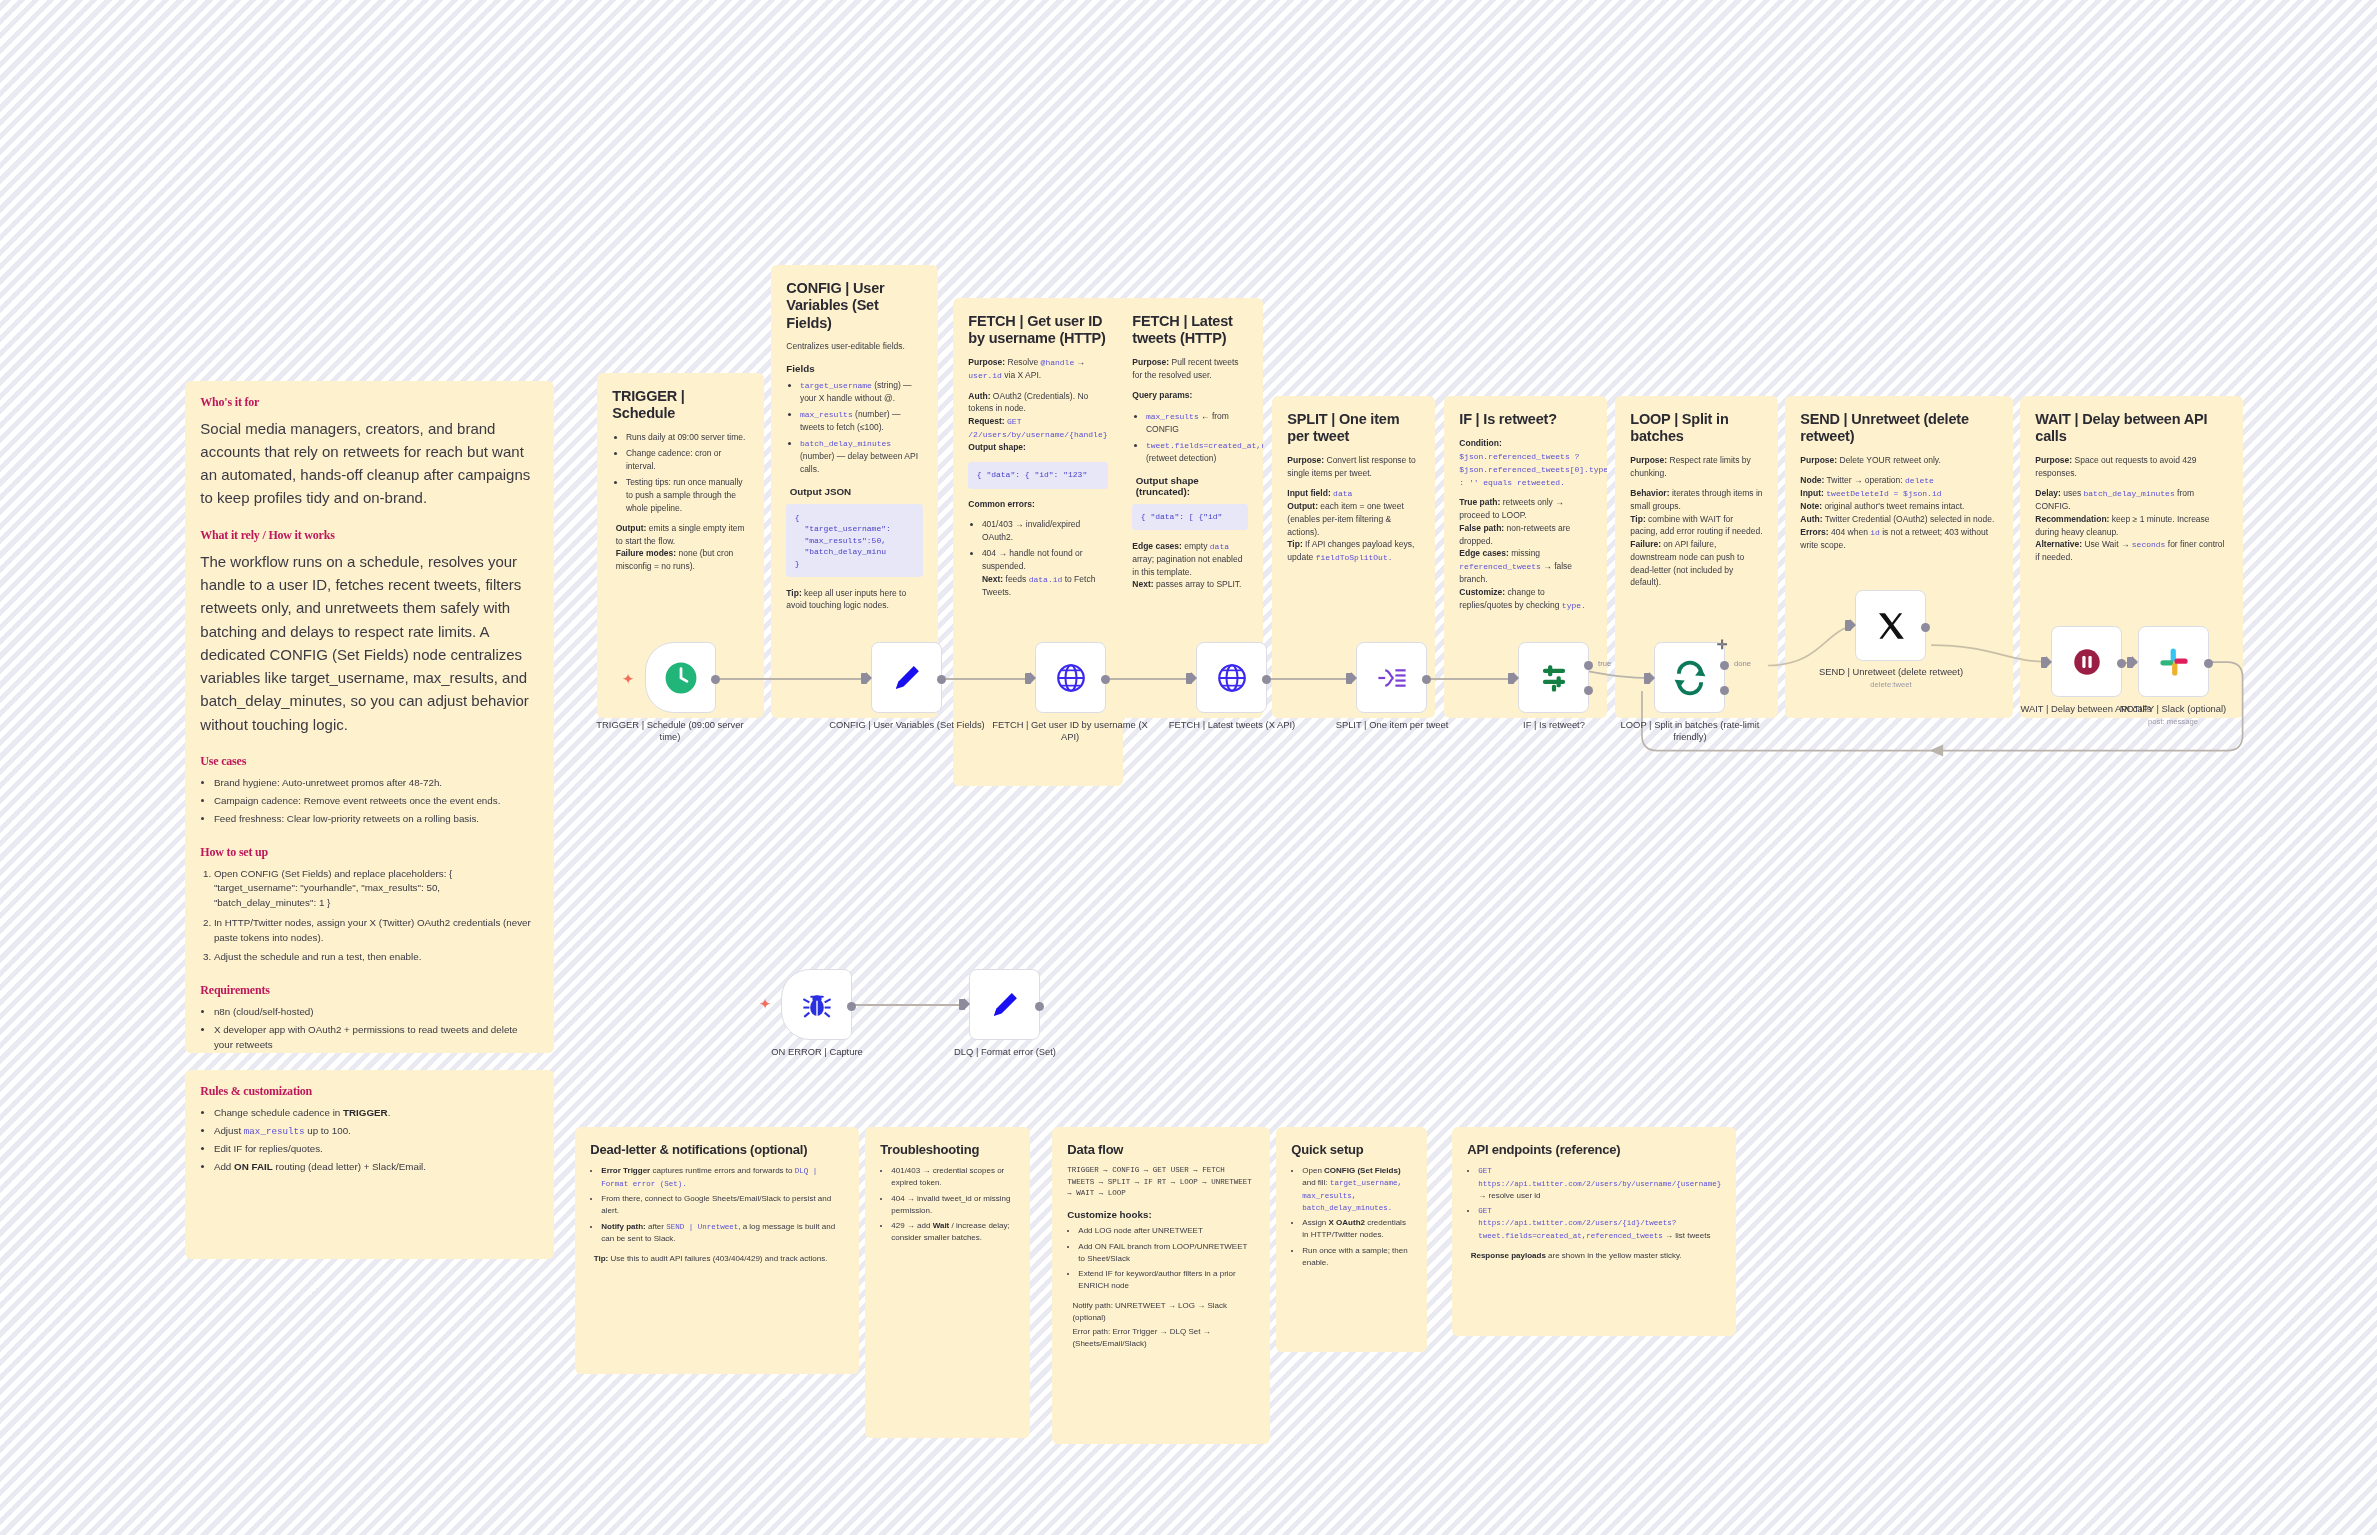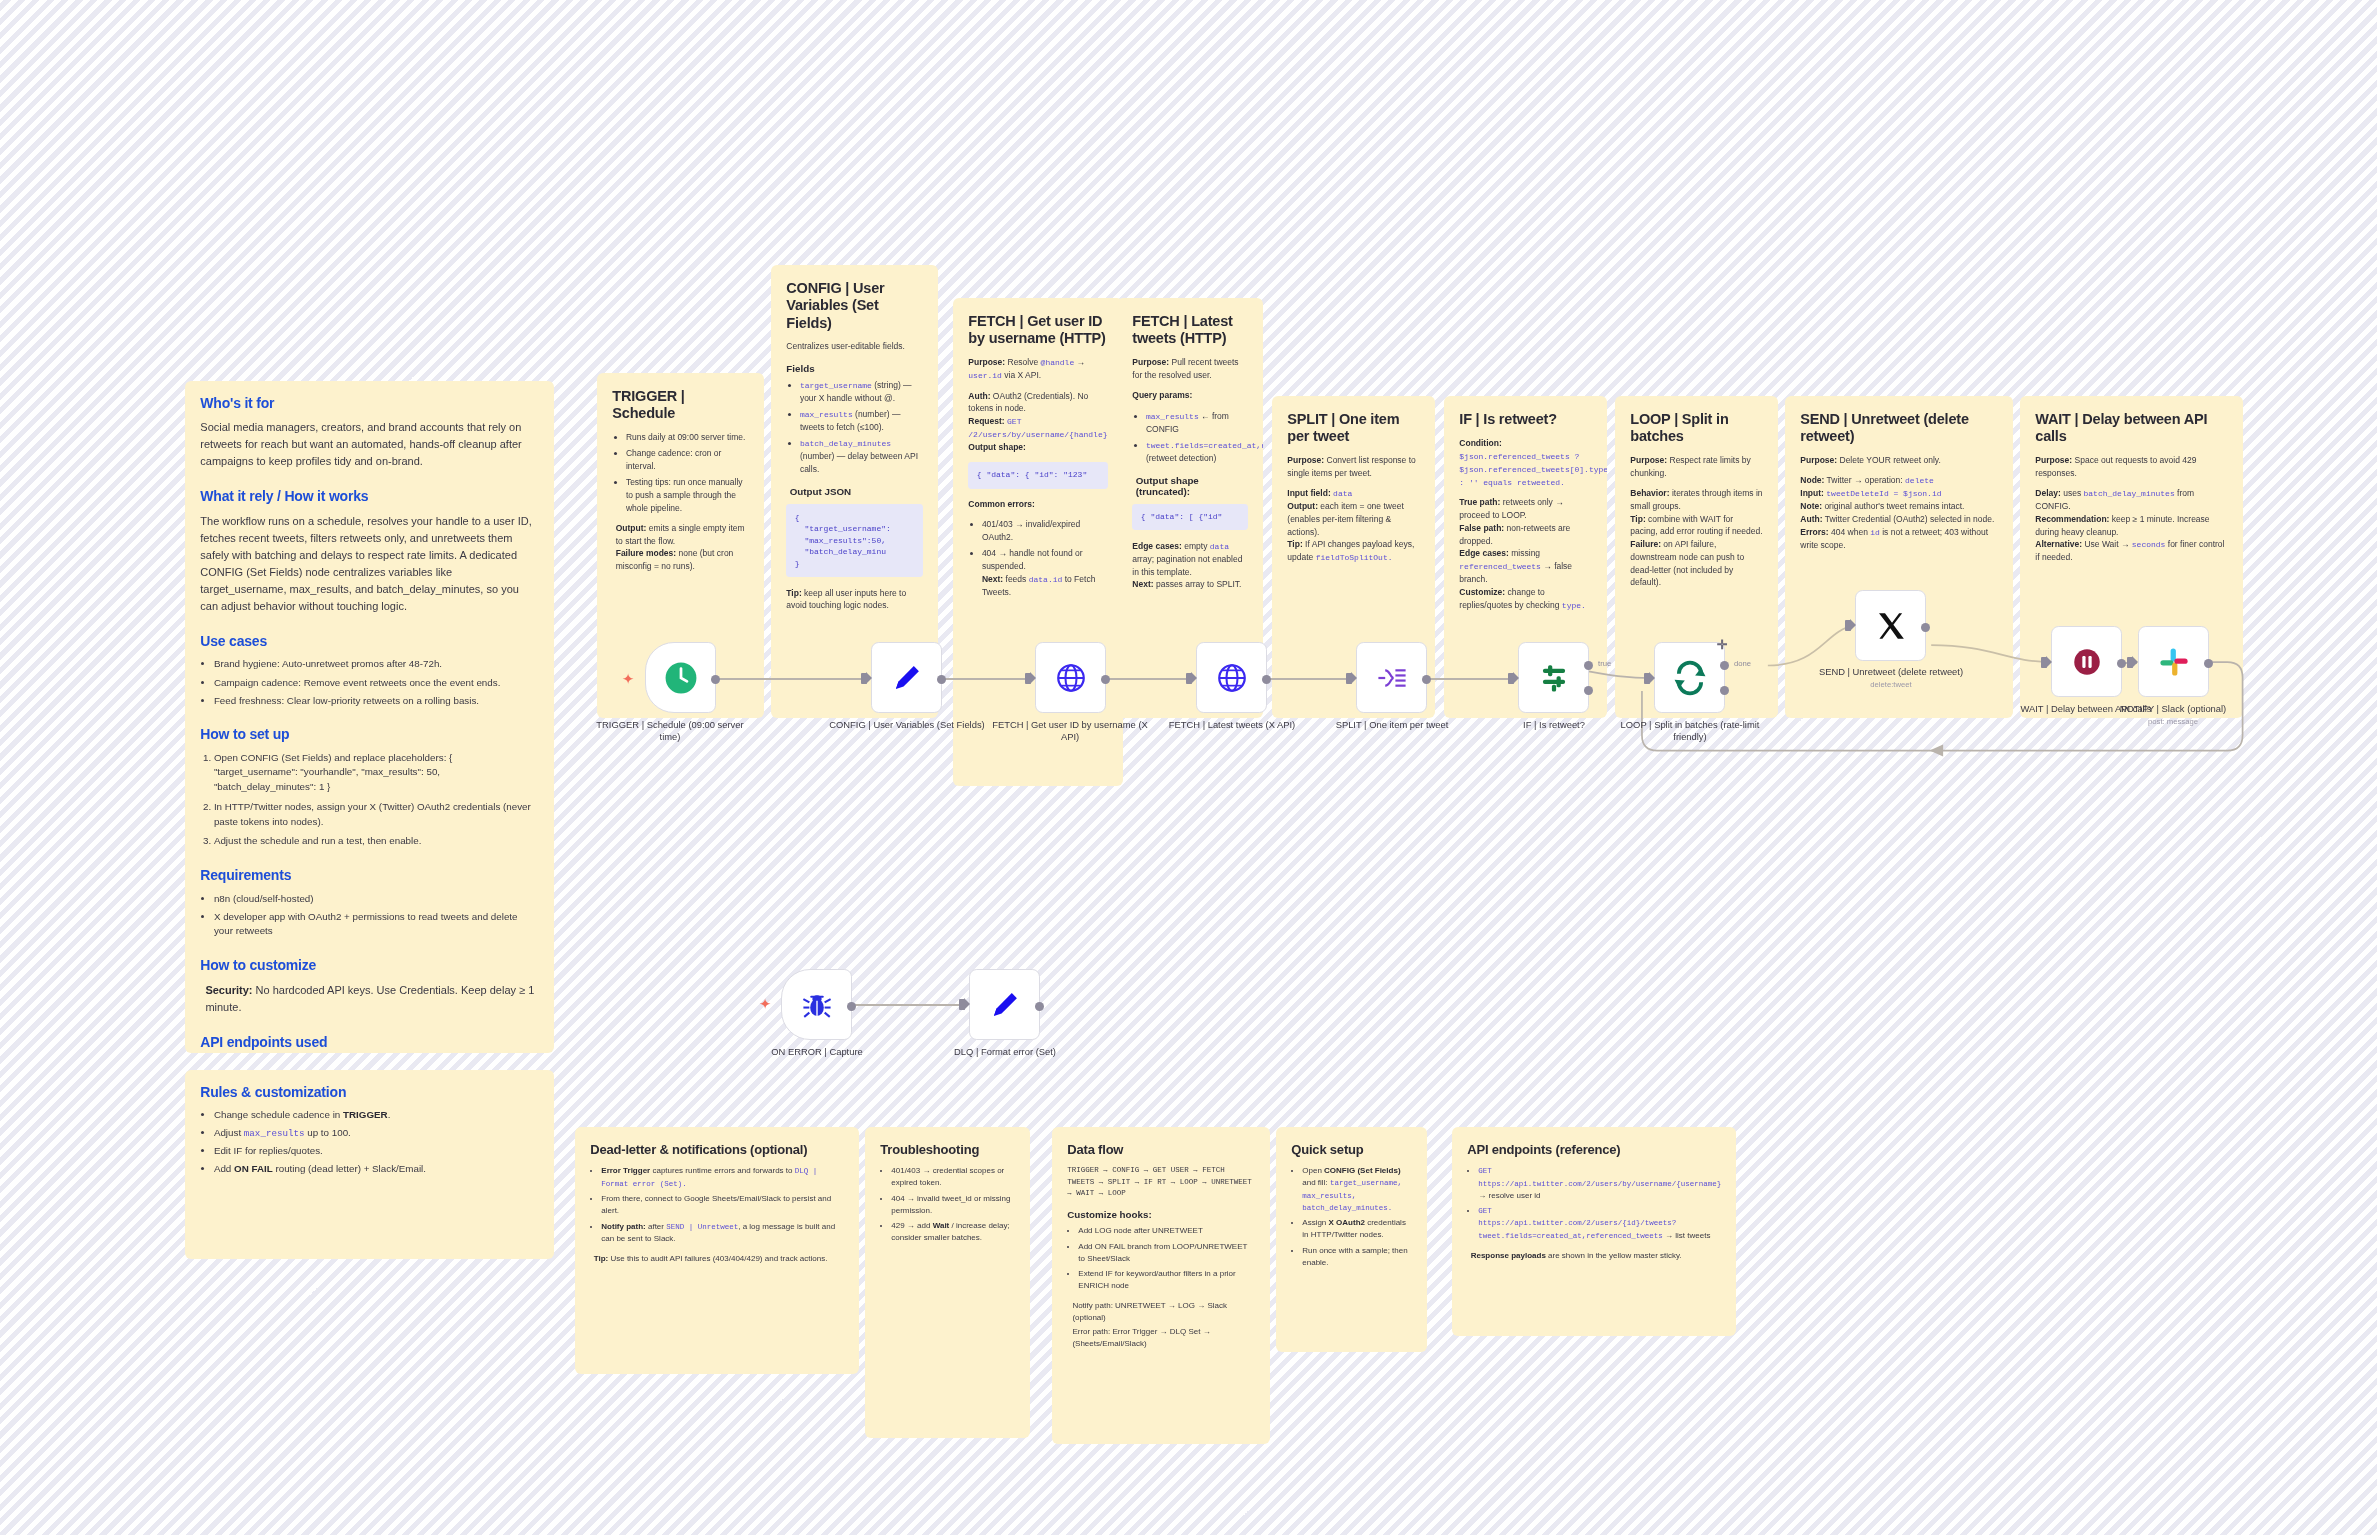--- a/index.html
+++ b/index.html
@@ -25,28 +25,28 @@
     background: #fdf2cd;
     border-radius: 6px;
     padding: 13.6px 15.3px 15.3px 15.3px;
     overflow: hidden;
   }
   .sticky h1 {
     font-size: 19.6px; font-weight: 700; margin: 1.7px 0 11px 0;
     line-height: 1.18; color: #2b2a33; letter-spacing: -0.2px;
   }
   .sticky h2 {
-    font-size: 14px; font-weight: 700; margin: 18px 0 7.7px 0;
-    line-height: 1.2; color: #1d4ed8; letter-spacing: -0.2px;
+    font-size: 12px; font-weight: 700; margin: 18px 0 7.7px 0;
+    line-height: 1.2; color: #be185d; letter-spacing: -0.2px; font-family: Liberation Serif, serif;
   }
   .sticky h3 {
     font-size: 9.8px; font-weight: 700; margin: 10.2px 0 5.1px 0; color:#2b2a33;
   }
   .sticky p {
-    font-size: 11px; line-height: 1.55; margin: 0 0 7.7px 0; color:#3b3944;
+    font-size: 15px; line-height: 1.55; margin: 0 0 7.7px 0; color:#3b3944;
   }
   .sticky ul, .sticky ol {
     margin: 0 0 7.7px 0; padding-left: 13.6px;
   }
   .sticky li {
     font-size: 9.8px; line-height: 1.5; margin-bottom: 3.4px; color:#3b3944;
   }
   .sticky ol li { margin-bottom: 5.1px; }
   b, strong { font-weight: 700; color:#2b2a33; }
   code, .code {

